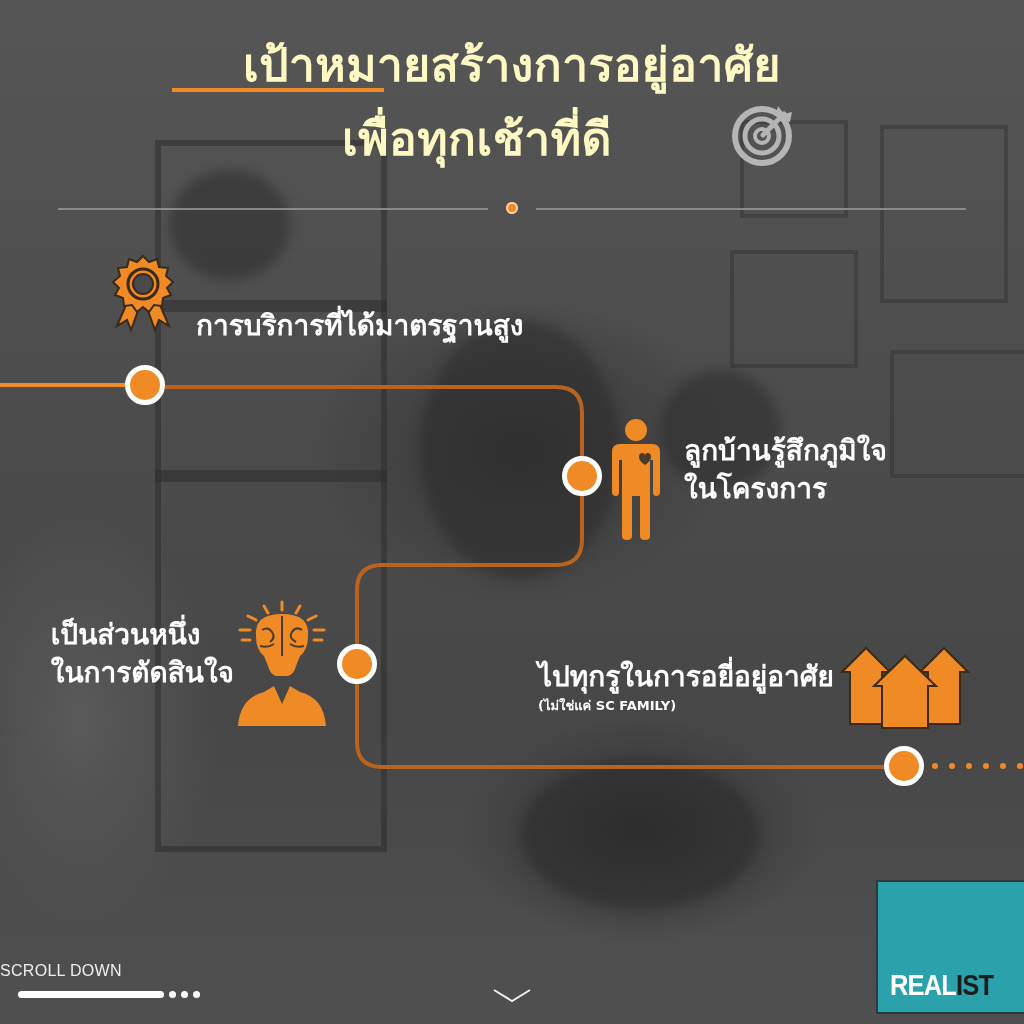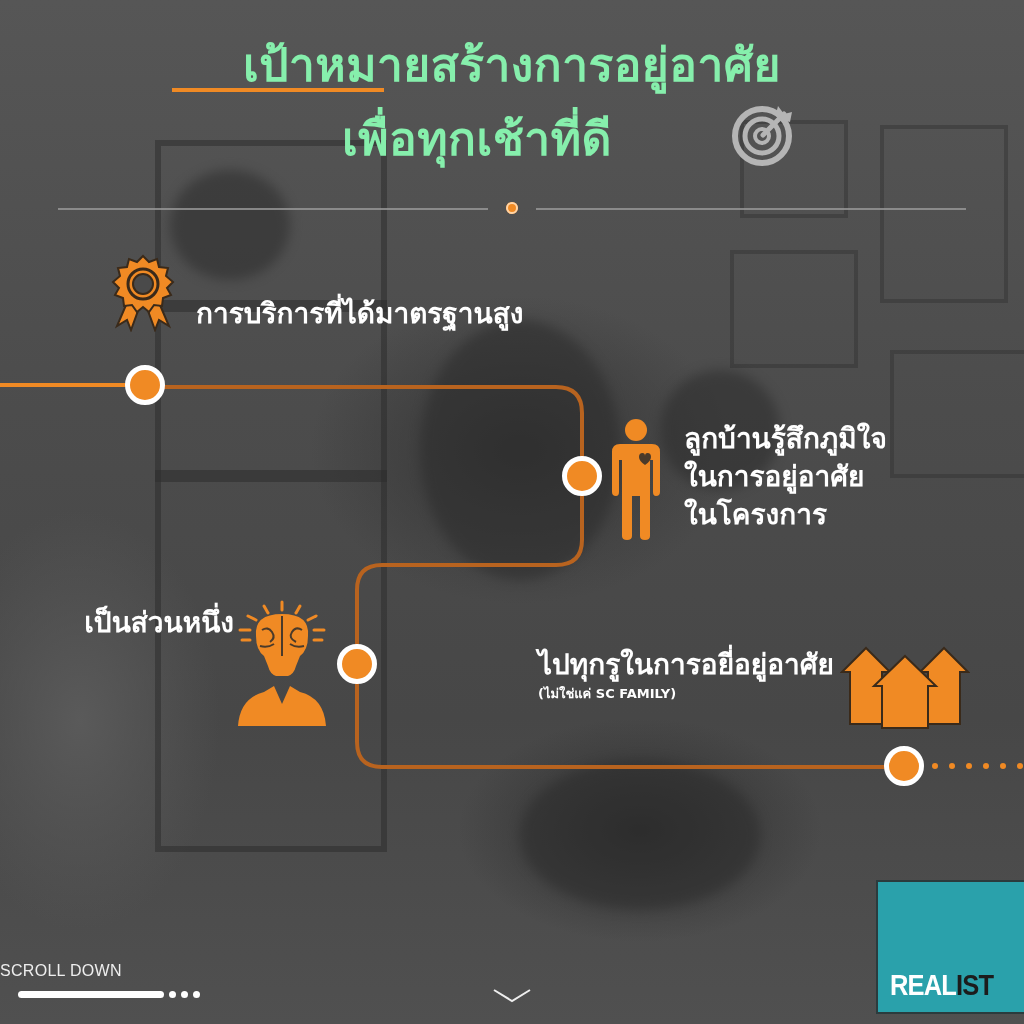--- a/index.html
+++ b/index.html
@@ -12,34 +12,34 @@
     background:
       radial-gradient(ellipse 260px 160px at 640px 830px, #2f2f2f 0%, rgba(47,47,47,0) 70%),
       radial-gradient(ellipse 300px 220px at 520px 450px, #353535 0%, rgba(53,53,53,0) 70%),
       radial-gradient(ellipse 200px 300px at 80px 720px, #5a5a5a 0%, rgba(90,90,90,0) 70%),
       linear-gradient(180deg, #565656 0%, #4c4c4c 40%, #474747 70%, #505050 100%);
   }
   .bg .shelf { position: absolute; border: 6px solid #2e2e2e; opacity: .55; }
   .bg .frame { position: absolute; border: 4px solid #333; opacity: .5; }
   .bg .blob { position: absolute; border-radius: 50%; background: #2c2c2c; opacity: .55; filter: blur(6px); }
 
-  .title { position: absolute; left: 0; right: 0; text-align: center; font-size: 46px; font-weight: bold; color: #86efac; letter-spacing: 0.5px; }
+  .title { position: absolute; left: 0; right: 0; text-align: center; font-size: 46px; font-weight: bold; color: #fef9c3; letter-spacing: 0.5px; }
   .title.l1 { top: 28px; }
   .title.l2 { top: 102px; left: -70px; }
   .title-underline { position: absolute; left: 172px; top: 88px; width: 212px; height: 4px; background: #f08a24; }
   .target-icon { position: absolute; left: 730px; top: 100px; width: 68px; height: 68px; }
 
   .divider { position: absolute; top: 208px; height: 2px; background: #9a9a9a; opacity: .8; }
   .divider-dot { position: absolute; left: 506px; top: 202px; width: 12px; height: 12px; border-radius: 50%; background: #f08a24; box-shadow: 0 0 0 2px #ffd5a8 inset; }
 
   .path-svg { position: absolute; left: 0; top: 0; }
 
   .node { position: absolute; width: 30px; height: 30px; border-radius: 50%; background: #f08a24; border: 5px solid #fff; box-sizing: content-box; transform: translate(-20px,-20px); }
 
-  .label { position: absolute; font-size: 28px; line-height: 38px; color: #fff; font-weight: bold; white-space: nowrap; }
+  .label { position: absolute; font-size: 28px; line-height: 38px; color: #fff; font-weight: bold; white-space: nowrap; margin-top: 12px; }
   .label.right { text-align: left; }
   .sub-note { font-size: 13px; line-height: 20px; }
 
   .icon { position: absolute; }
 
   .scroll-text { position: absolute; left: 0; right: 0; top: 962px; font-family: "Liberation Sans", sans-serif; font-size: 16px; color: #eee; letter-spacing: .3px; }
   .scroll-chevron { position: absolute; left: 492px; top: 988px; width: 40px; height: 16px; }
 
   .progress { position: absolute; left: 18px; top: 991px; display: flex; align-items: center; gap: 5px; }
   .progress .bar { width: 146px; height: 7px; border-radius: 4px; background: #fff; }
@@ -110,26 +110,26 @@
 </svg>
 <div class="label" style="left:196px;top:295px;">การบริการที่ได้มาตรฐานสูง</div>
 
 <svg class="icon" style="left:608px;top:418px;" width="56" height="124" viewBox="0 0 56 124">
   <circle cx="28" cy="12" r="11" fill="#f08a24"></circle>
   <path d="M12 26 L44 26 Q52 26 52 34 L52 74 Q52 78 48 78 Q45 78 45 74 L45 42 L42 42 L42 118 Q42 122 37 122 Q32 122 32 118 L32 78 L24 78 L24 118 Q24 122 19 122 Q14 122 14 118 L14 42 L11 42 L11 74 Q11 78 8 78 Q4 78 4 74 L4 34 Q4 26 12 26 Z" fill="#f08a24"></path>
   <path d="M31 39 Q31 35 34.5 35 Q37 35 37 38 Q37 35 39.5 35 Q43 35 43 39 Q43 43 37 47 Q31 43 31 39 Z" fill="#4a3a2a"></path>
 </svg>
 <div class="label" style="left:684px;top:420px;">
   <div>ลูกบ้านรู้สึกภูมิใจ</div>
-  <div>ในการอยู่อาศัย</div>
   <div>ในโครงการ</div>
 </div>
 
 <div class="label right" style="right:790px;top:604px;">
   <div>เป็นส่วนหนึ่ง</div>
+  <div>ในการตัดสินใจ</div>
 </div>
 <svg class="icon" style="left:234px;top:600px;" width="96" height="128" viewBox="0 0 96 128">
   <g stroke="#f08a24" stroke-width="3" stroke-linecap="round">
     <line x1="48" y1="2" x2="48" y2="10"></line>
     <line x1="30" y1="6" x2="34" y2="13"></line>
       <line x1="66" y1="6" x2="62" y2="13"></line>
     <line x1="14" y1="16" x2="22" y2="20"></line>
       <line x1="82" y1="16" x2="74" y2="20"></line>
     <line x1="6" y1="30" x2="16" y2="30"></line>
       <line x1="90" y1="30" x2="80" y2="30"></line>

